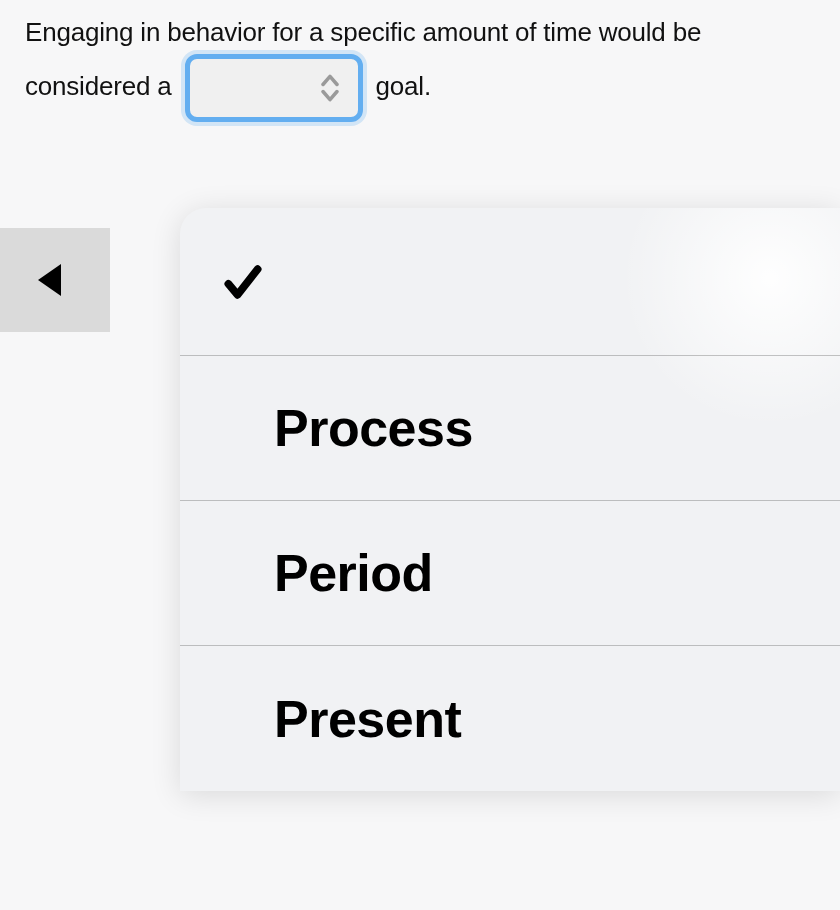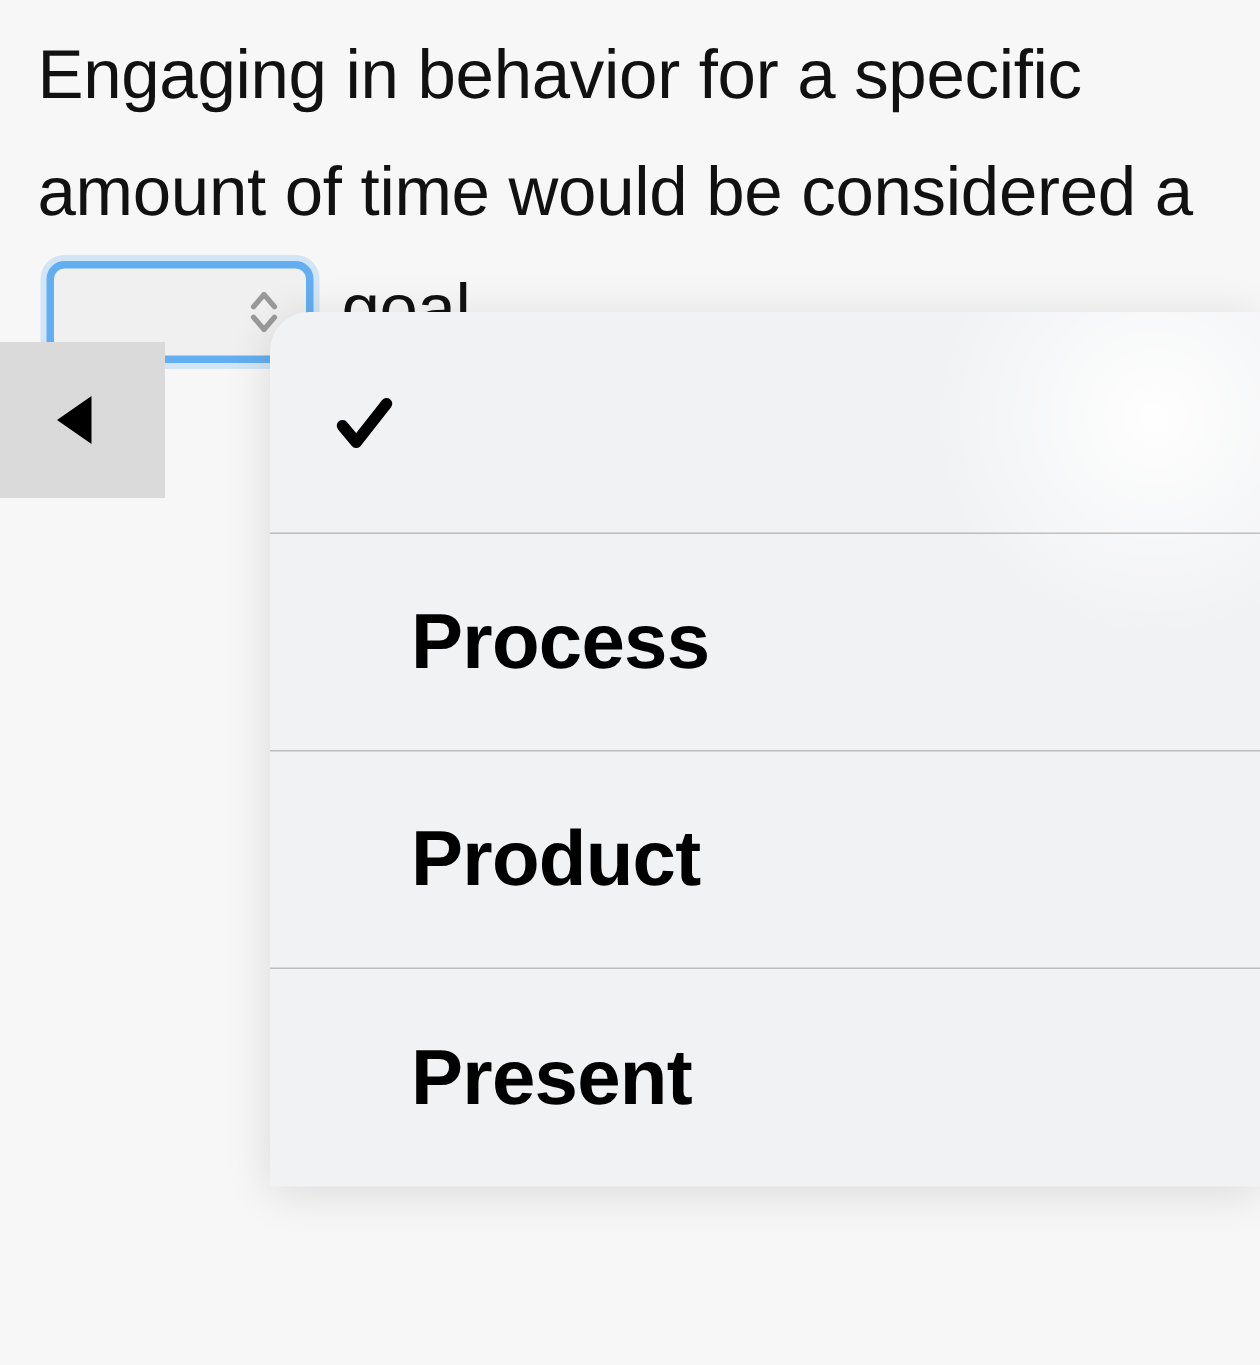--- a/index.html
+++ b/index.html
@@ -12,21 +12,21 @@
     height: 910px;
     font-family: -apple-system, BlinkMacSystemFont, "Helvetica Neue", Arial, sans-serif;
     background: #f7f7f8;
     overflow: hidden;
     position: relative;
   }
   .question-area {
     padding: 10px 25px 0 25px;
   }
   .question-line {
-    font-size: 46px;
+    font-size: 26px;
     color: #111;
     line-height: 1.7;
     font-weight: 400;
     letter-spacing: -0.2px;
   }
   .question-text {
     display: inline;
   }
   .select-wrap {
     display: inline-block;
@@ -176,19 +176,19 @@
       </svg>
     </span>
     <span class="option-label"></span>
   </div>
   <div class="dropdown-item">
     <span class="check-slot"></span>
     <span class="option-label">Process</span>
   </div>
   <div class="dropdown-item">
     <span class="check-slot"></span>
-    <span class="option-label">Product</span>
+    <span class="option-label">Period</span>
   </div>
   <div class="dropdown-item">
     <span class="check-slot"></span>
     <span class="option-label">Present</span>
   </div>
 </div>
 
 </body></html>

